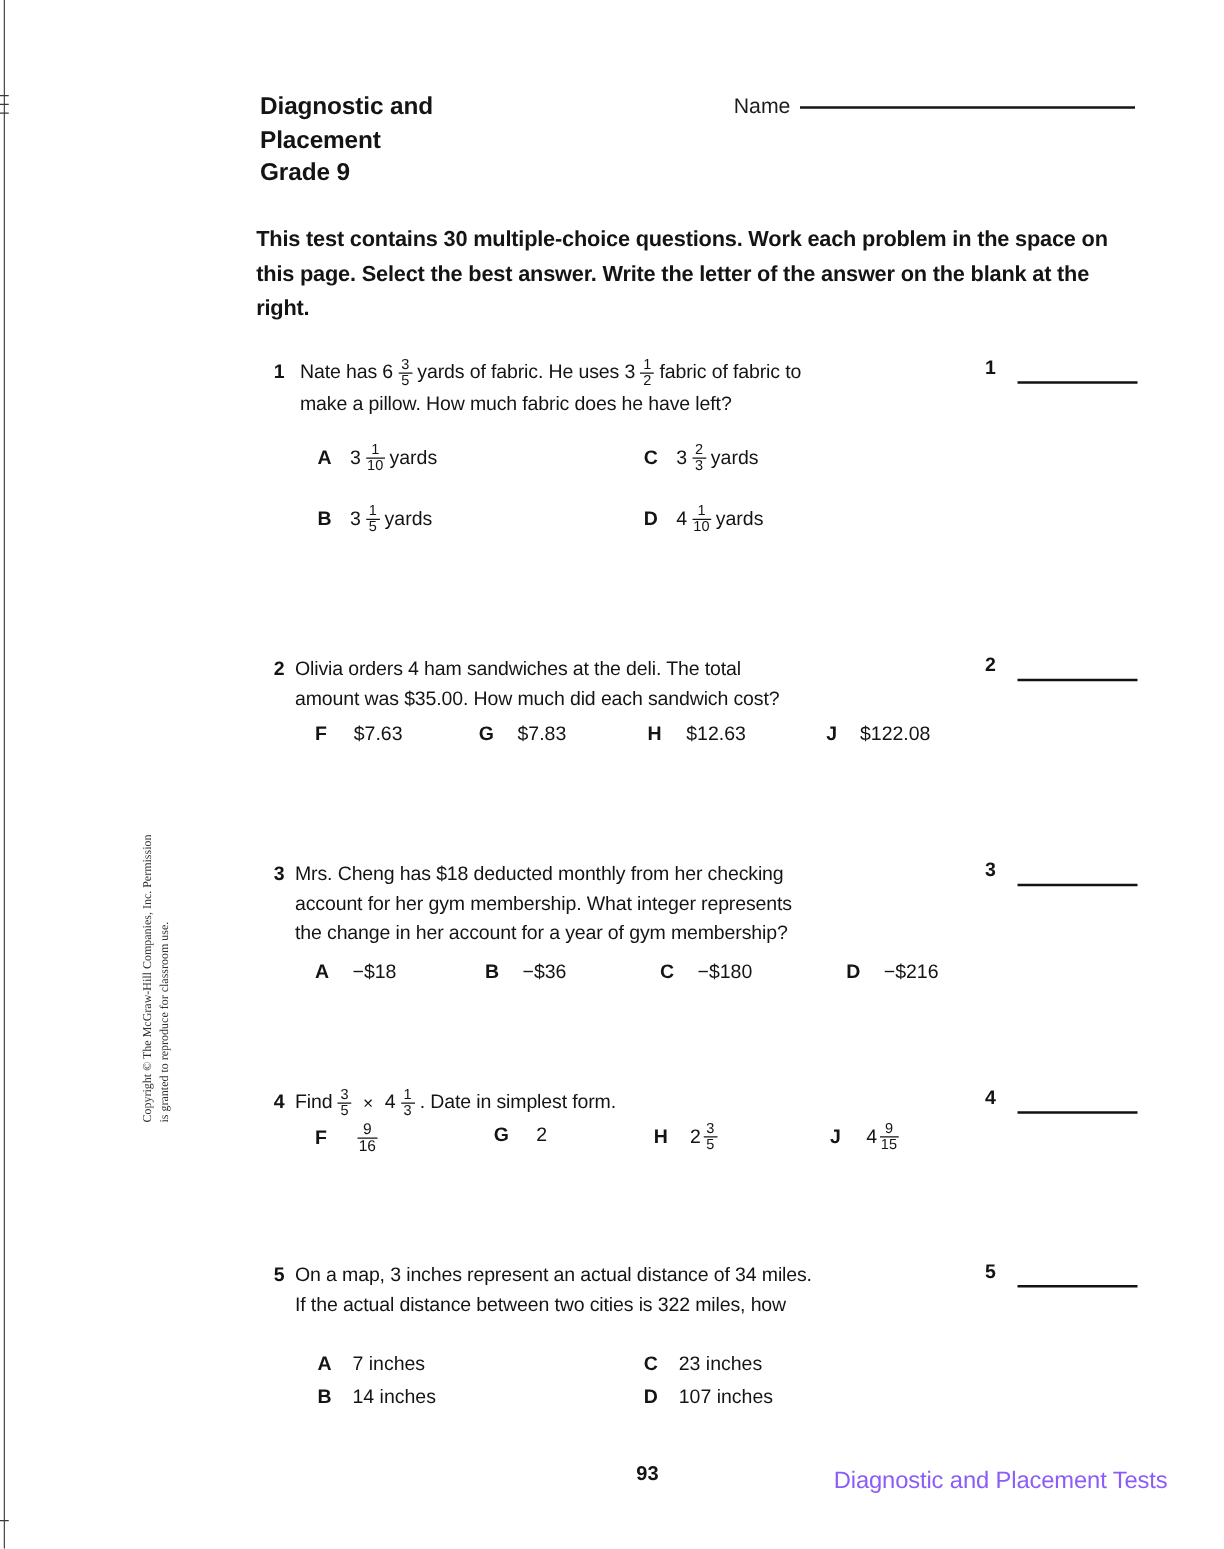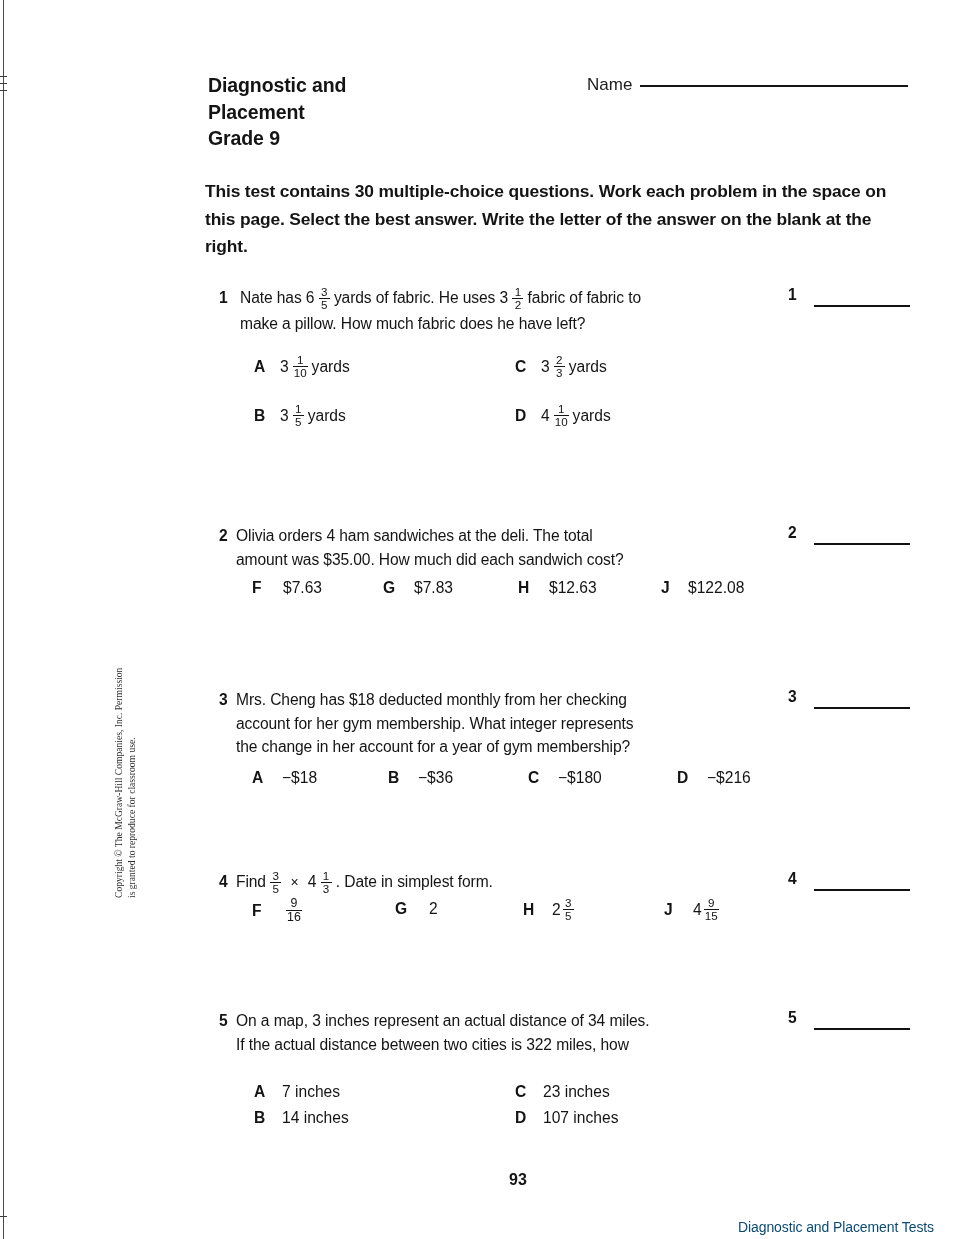--- a/index.html
+++ b/index.html
@@ -215,23 +215,23 @@
     left: 0;
     top: 1171px;
     width: 1036px;
     text-align: center;
     font-weight: bold;
     font-size: 16px;
   }
   .footer-right {
     position: absolute;
     right: 45px;
-    top: 1219px;
-    font-size: 14px;
-    color: #0c4a6e;
+    top: 1174px;
+    font-size: 19px;
+    color: #8b5cf6;
     letter-spacing: -0.1px;
   }
 </style>
 </head>
 <body>
 
 <div class="scan-edge"></div>
 <div class="scan-nick" style="top:76px"></div>
 <div class="scan-nick" style="top:83px"></div>
 <div class="scan-nick" style="top:90px"></div>

